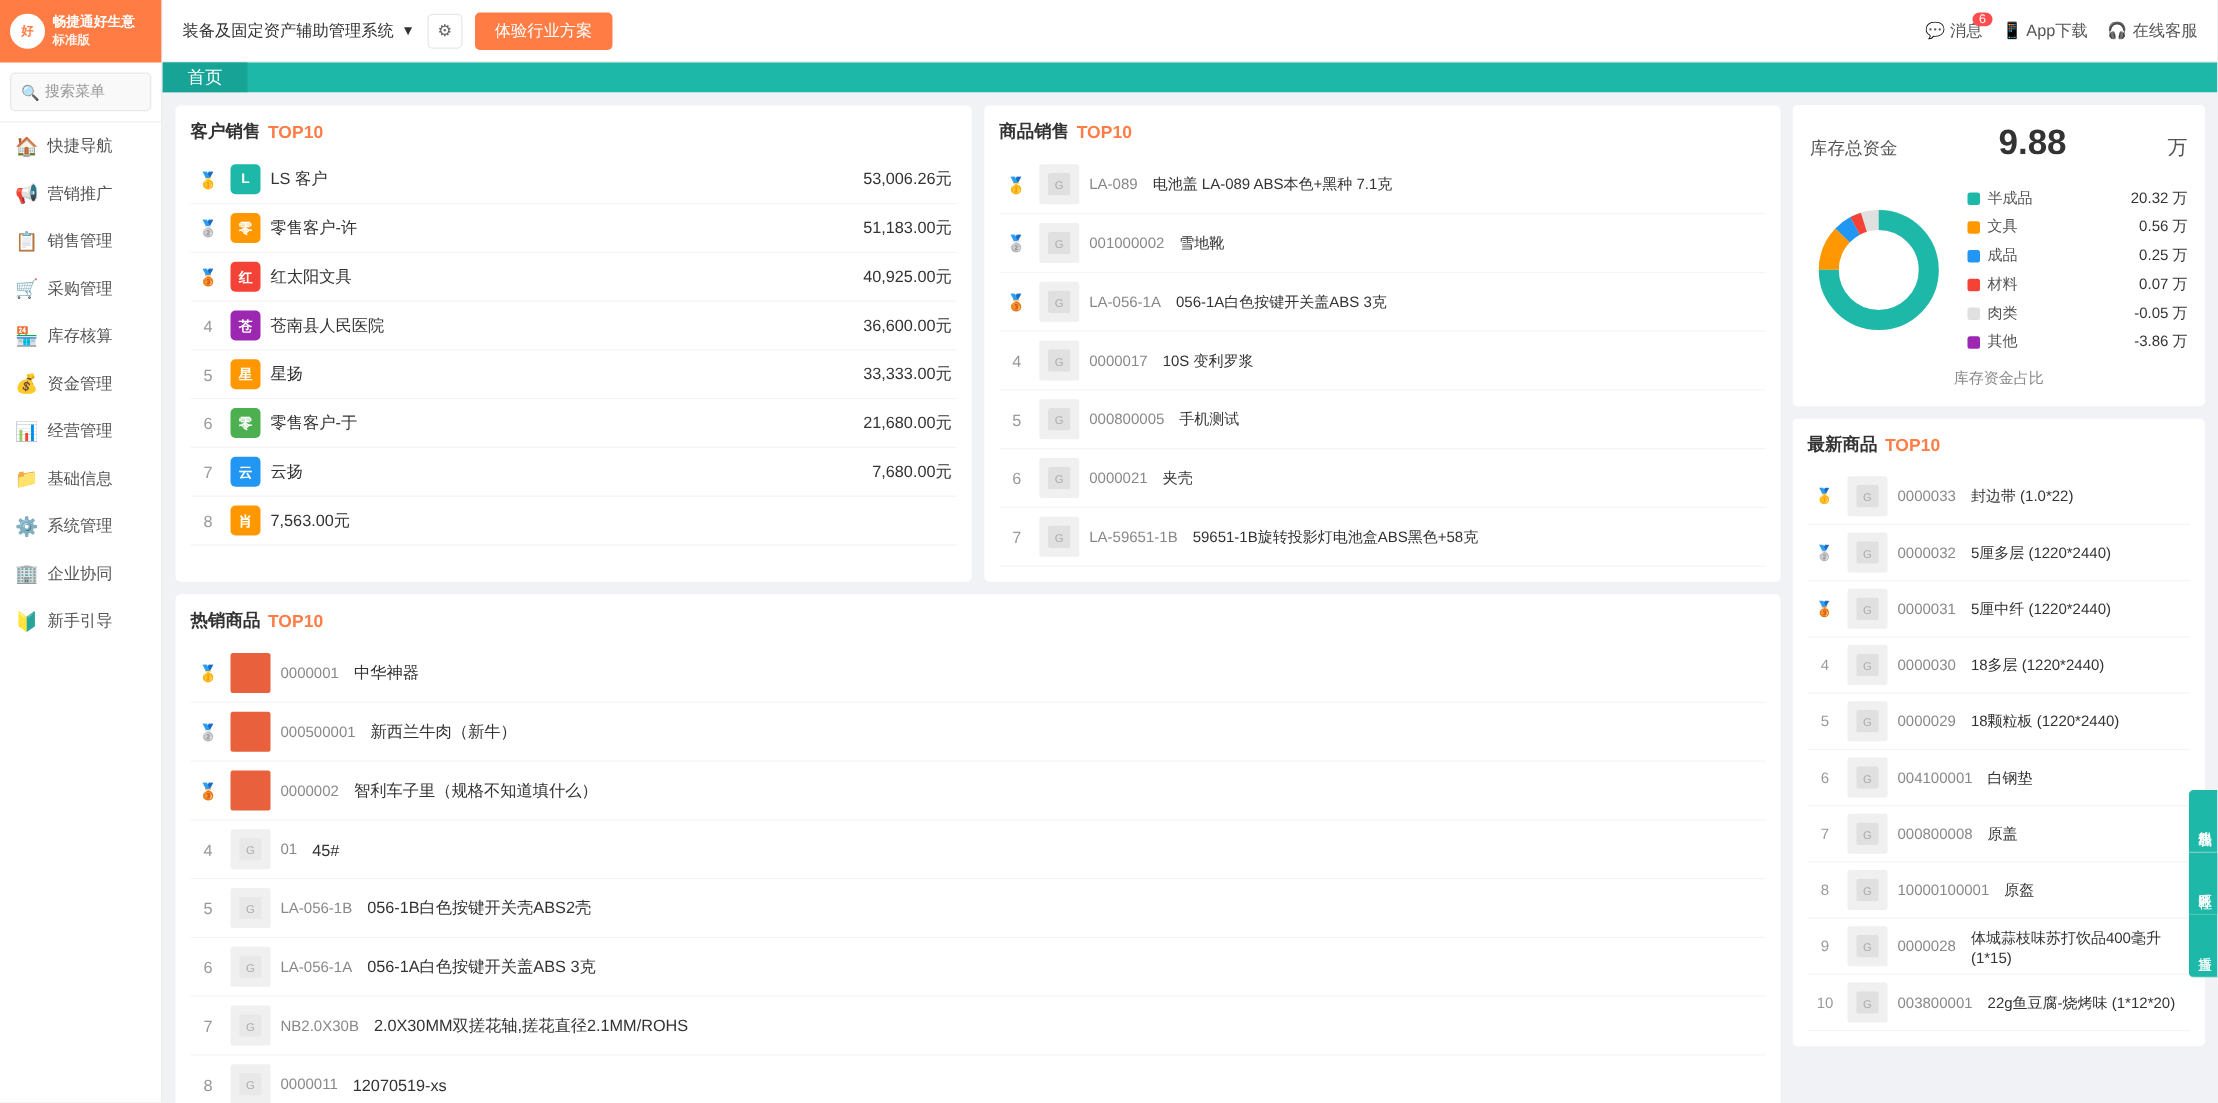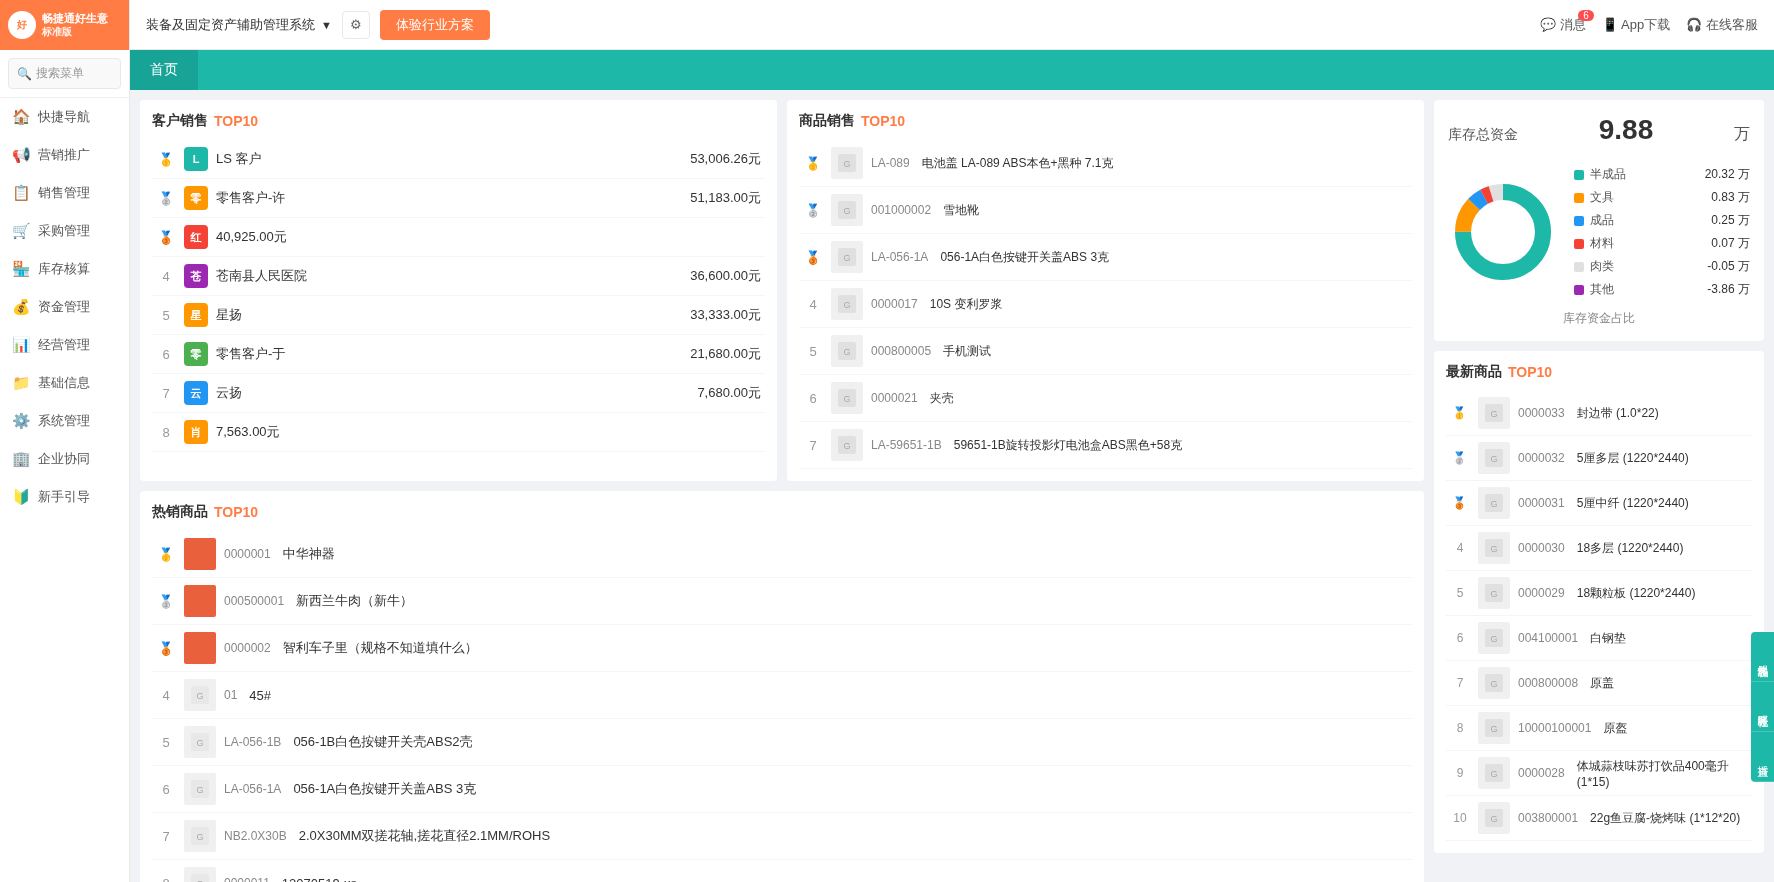--- a/index.html
+++ b/index.html
@@ -135,21 +135,21 @@
       border-radius: 10px;
       font-size: 10px;
       padding: 0 4px;
       min-width: 16px;
       text-align: center;
     }
 
     
     .page-nav {
       background: #1db8a8;
-      height: 40px;
+      height: 24px;
       display: flex;
       align-items: center;
       padding: 0 0;
     }
     .page-nav-tab {
       padding: 0 20px;
       height: 100%;
       display: flex;
       align-items: center;
       color: #fff;
@@ -500,20 +500,21 @@
   </div>
               <div class="ranking-item">
     <span class="rank-num top2">🥈</span>
     <span class="rank-avatar" style="background:#ff9800">零</span>
     <span class="rank-name">零售客户-许</span>
     <span class="rank-amount">51,183.00元</span>
   </div>
               <div class="ranking-item">
     <span class="rank-num top3">🥉</span>
     <span class="rank-avatar" style="background:#f44336">红</span>
+    <span class="rank-name">红太阳文具</span>
     <span class="rank-amount">40,925.00元</span>
   </div>
               <div class="ranking-item">
     <span class="rank-num ">4</span>
     <span class="rank-avatar" style="background:#9c27b0">苍</span>
     <span class="rank-name">苍南县人民医院</span>
     <span class="rank-amount">36,600.00元</span>
   </div>
               <div class="ranking-item">
     <span class="rank-num ">5</span>
@@ -733,21 +734,21 @@
           </svg>
           <div class="legend-list" id="legend-list">
               <div class="legend-item">
     <span class="legend-dot" style="background:#1db8a8"></span>
     <span class="legend-name">半成品</span>
     <span class="legend-val">20.32 万</span>
   </div>
               <div class="legend-item">
     <span class="legend-dot" style="background:#ff9800"></span>
     <span class="legend-name">文具</span>
-    <span class="legend-val">0.83 万</span>
+    <span class="legend-val">0.56 万</span>
   </div>
               <div class="legend-item">
     <span class="legend-dot" style="background:#2196f3"></span>
     <span class="legend-name">成品</span>
     <span class="legend-val">0.25 万</span>
   </div>
               <div class="legend-item">
     <span class="legend-dot" style="background:#f44336"></span>
     <span class="legend-name">材料</span>
     <span class="legend-val">0.07 万</span>

